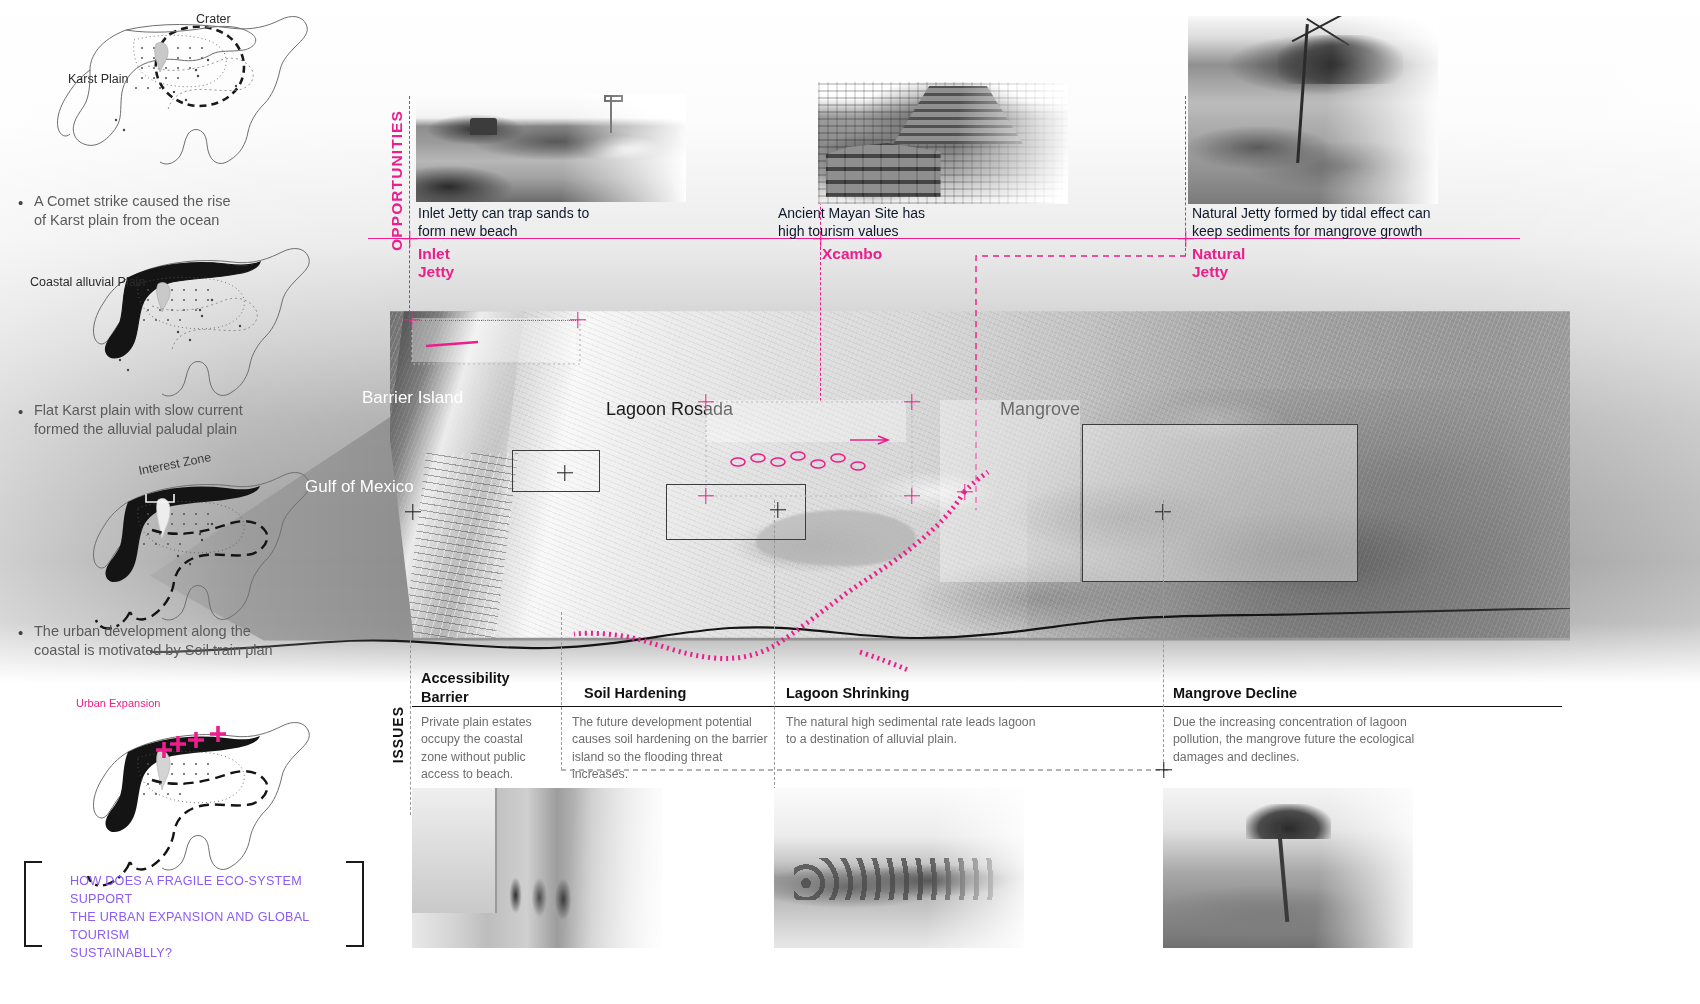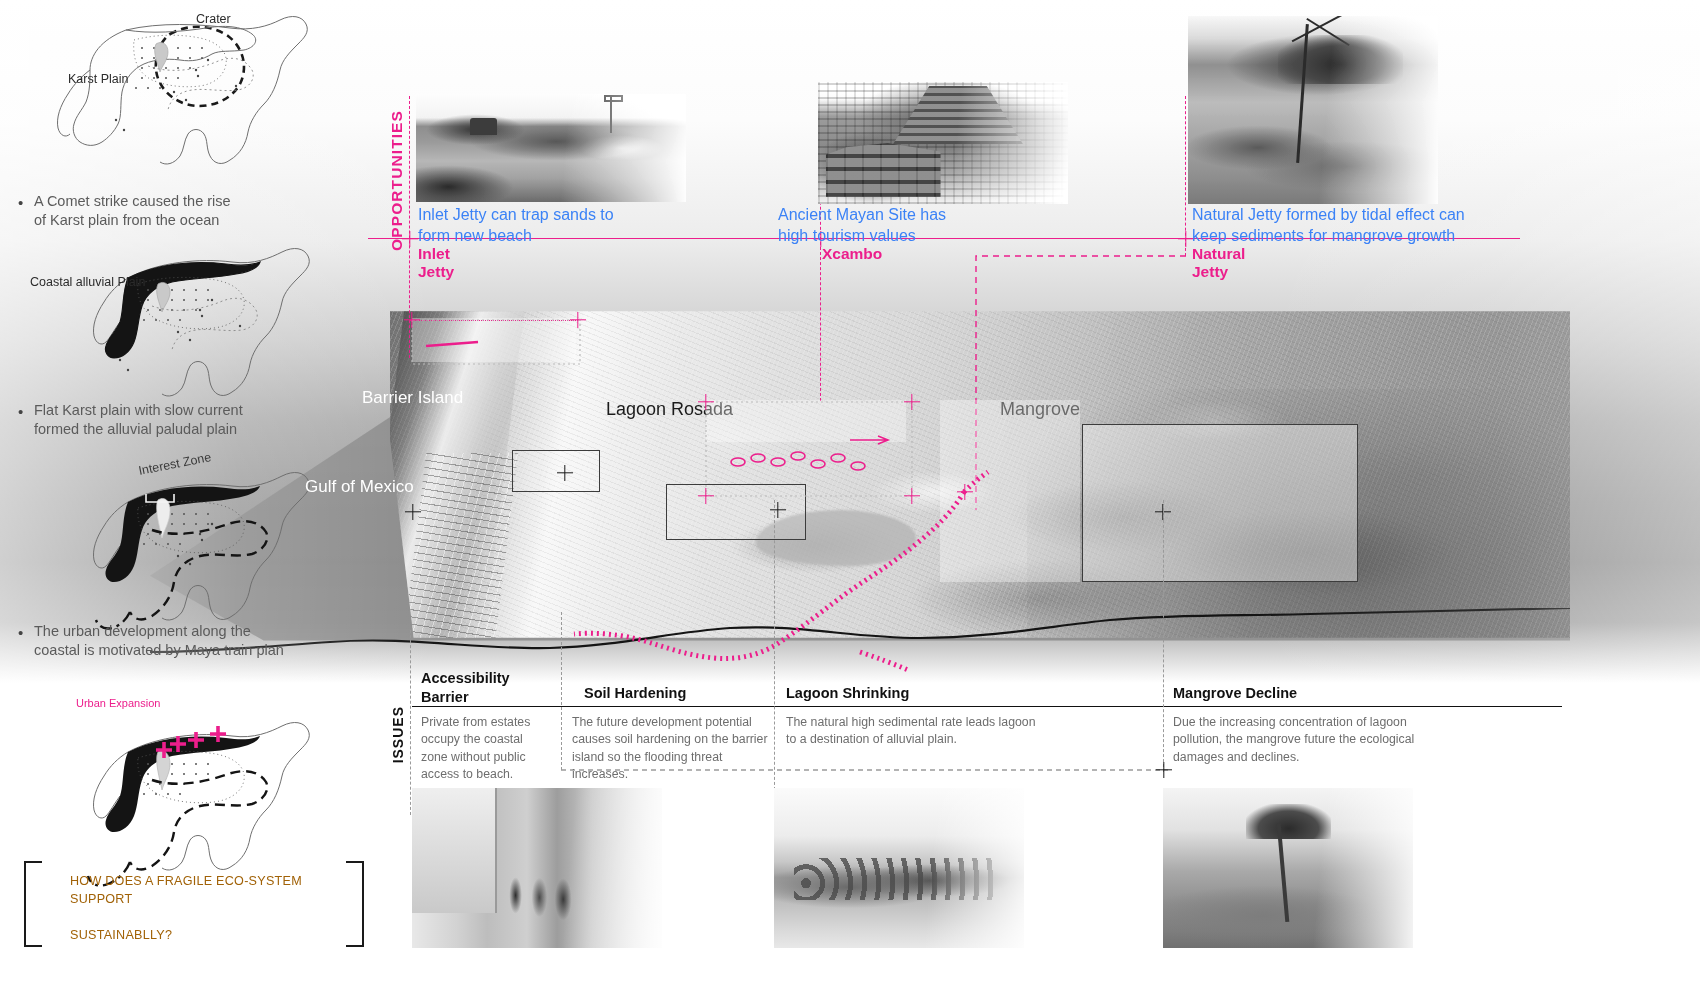--- a/index.html
+++ b/index.html
@@ -138,21 +138,21 @@
     position:absolute; left:24px; top:861px; width:340px; height:86px;
   }
   .qb-bracket-l, .qb-bracket-r {
     position:absolute; top:0; width:18px; height:86px;
     border-top:2.2px solid #1a1a1a; border-bottom:2.2px solid #1a1a1a;
   }
   .qb-bracket-l { left:0; border-left:2.2px solid #1a1a1a; }
   .qb-bracket-r { right:0; border-right:2.2px solid #1a1a1a; }
   .question-text {
     position:absolute; left:46px; top:12px; width:280px;
-    font-size:12.6px; letter-spacing:.25px; line-height:1.42; color:#a16207;
+    font-size:12.6px; letter-spacing:.25px; line-height:1.42; color:#8b5cf6;
   }
 
   
   .opp-label {
     position:absolute; left:388px; top:110px;
     writing-mode: vertical-rl; transform: rotate(180deg);
     color:#ec1e8c; font-weight:bold; font-size:15.5px; letter-spacing:1.1px;
   }
   .opp-baseline {
     position:absolute; left:368px; top:238px; width:1152px; height:0;
@@ -164,21 +164,21 @@
   .opp-card { position:absolute; }
   .opp-photo {
     position:absolute; overflow:hidden;
     filter: grayscale(1) contrast(1.05);
   }
   .opp-photo::after {
     content:""; position:absolute; inset:0;
     background: linear-gradient(95deg, rgba(255,255,255,0) 55%, rgba(255,255,255,.95) 100%);
   }
   .opp-caption {
-    position:absolute; font-size:16px; line-height:1.32; color:#3b82f6;
+    position:absolute; font-size:14px; line-height:1.32; color:#0f172a;
   }
   .opp-title {
     position:absolute; font-size:15.5px; font-weight:bold; color:#ec1e8c;
   }
 
   
   .ph-jetty {
     position:absolute; inset:0;
     background:
       radial-gradient(ellipse 70px 22px at 22% 33%, #3a3a3a, transparent 70%),
@@ -565,21 +565,21 @@
           <circle cx="170" cy="94" r="1.2"></circle>
         <circle cx="172" cy="100" r="1.2"></circle>
           <circle cx="148" cy="116" r="1.2"></circle>
         <circle cx="160" cy="124" r="1.2"></circle>
       </g>
     </svg>
     <div class="map-label" style="left:138px; top:457px; transform:rotate(-11deg); color:#3b3b3b;">Interest Zone</div>
     <div class="map-note" style="left:34px; top:622px; width:280px;">
       <span class="bullet">•</span>
       <span>The urban development along the</span><br>
-      <span>coastal is motivated by Maya train plan</span>
+      <span>coastal is motivated by Soil train plan</span>
     </div>
 
     <svg class="map-fig" style="left:30px; top:680px;" width="310" height="230" viewBox="0 0 310 230">
       <path d="M98,72 C128,56 170,52 202,56 C224,59 240,52 252,46 C264,40 274,42 278,50
                C282,58 276,64 270,70 C262,78 254,86 252,96 C249,110 244,122 236,130
                C228,138 222,148 220,158 C218,170 212,180 202,186" fill="none" stroke="#6f6f6f" stroke-width="1"></path>
       <path d="M202,186 C194,192 186,190 182,182 C178,174 180,166 176,160
                C172,154 164,154 160,160 C156,166 156,176 152,182
                C146,190 138,192 132,188" fill="none" stroke="#6f6f6f" stroke-width="1"></path>
       <path d="M98,72 C88,78 80,86 74,96 C66,108 62,120 64,130 C66,138 72,140 76,136
@@ -627,21 +627,21 @@
         <path d="M180,54 L196,54 M188,46 L188,62"></path>
       </g>
     </svg>
     <div class="map-label pink" style="left:76px; top:697px; font-size:11px;">Urban Expansion</div>
 
     <div class="question-box">
       <div class="qb-bracket-l"></div>
       <div class="qb-bracket-r"></div>
       <div class="question-text">
         <span>HOW DOES A FRAGILE ECO-SYSTEM SUPPORT</span><br>
-        <br>
+        <span>THE URBAN EXPANSION AND GLOBAL TOURISM</span><br>
         <span>SUSTAINABLLY?</span>
       </div>
     </div>
   </div>
 
   <div class="opp-label">OPPORTUNITIES</div>
   <div class="opp-baseline"></div>
 
   <div class="opp-dash-v" style="left:409px; top:96px; height:262px;"></div>
   <div class="opp-dash-v" style="left:820px; top:96px; height:305px;"></div>
@@ -766,21 +766,21 @@
     <path d="M5,8 L612,8" fill="none" stroke="#9a9a9a" stroke-width="1.4" stroke-dasharray="5 4"></path>
   </svg>
   <div class="plus" style="left:1156px; top:762px;"></div>
 
   <div>
     <div class="iss-title" style="left:421px; top:669px; width:130px;">
       <span>Accessibility</span><br>
       <span>Barrier</span>
     </div>
     <div class="iss-body" style="left:421px; top:714px; width:130px;">
-      <span>Private from estates</span><br>
+      <span>Private plain estates</span><br>
       <span>occupy the coastal</span><br>
       <span>zone without public</span><br>
       <span>access to beach.</span>
     </div>
     <div class="iss-photo" style="left:412px; top:788px; width:250px; height:160px;">
       <div class="ph-street">
         <div class="wall-l"></div>
         <div class="figs"></div>
       </div>
     </div>

